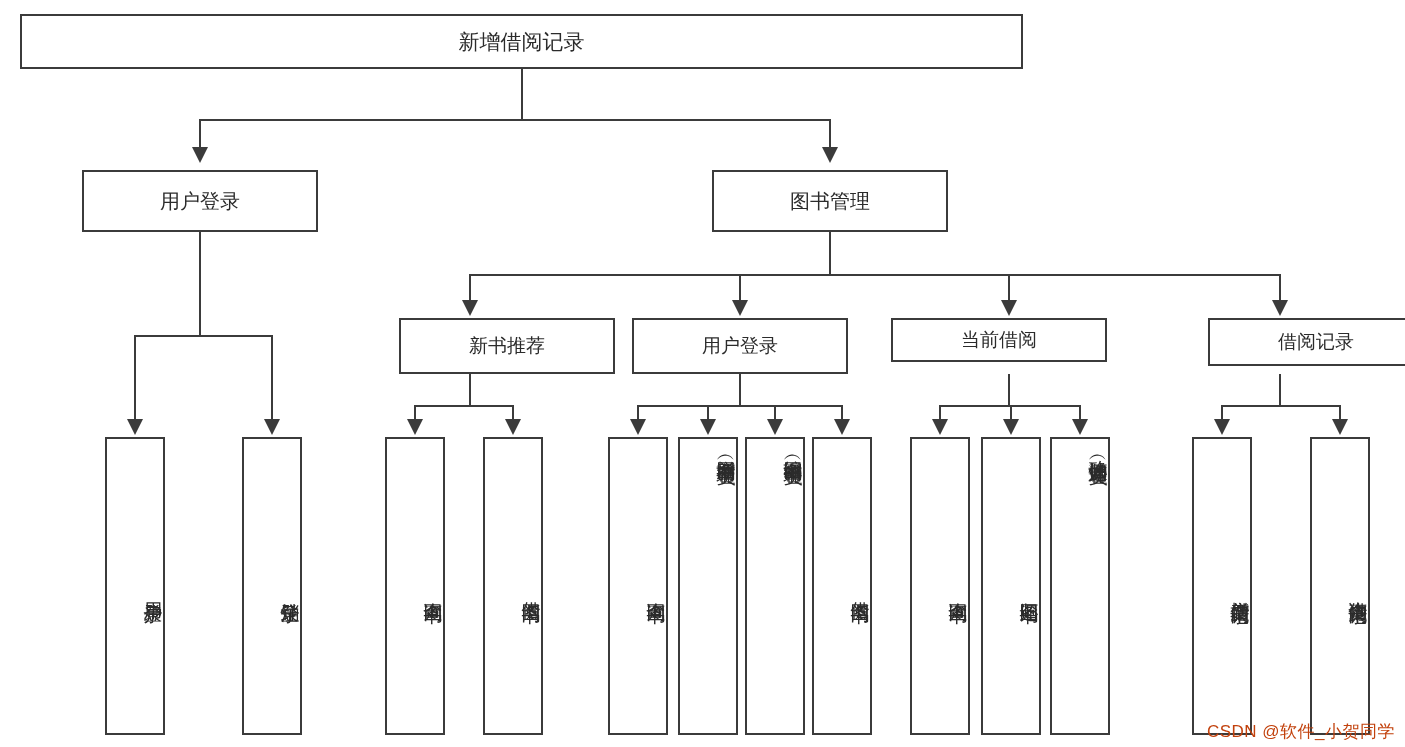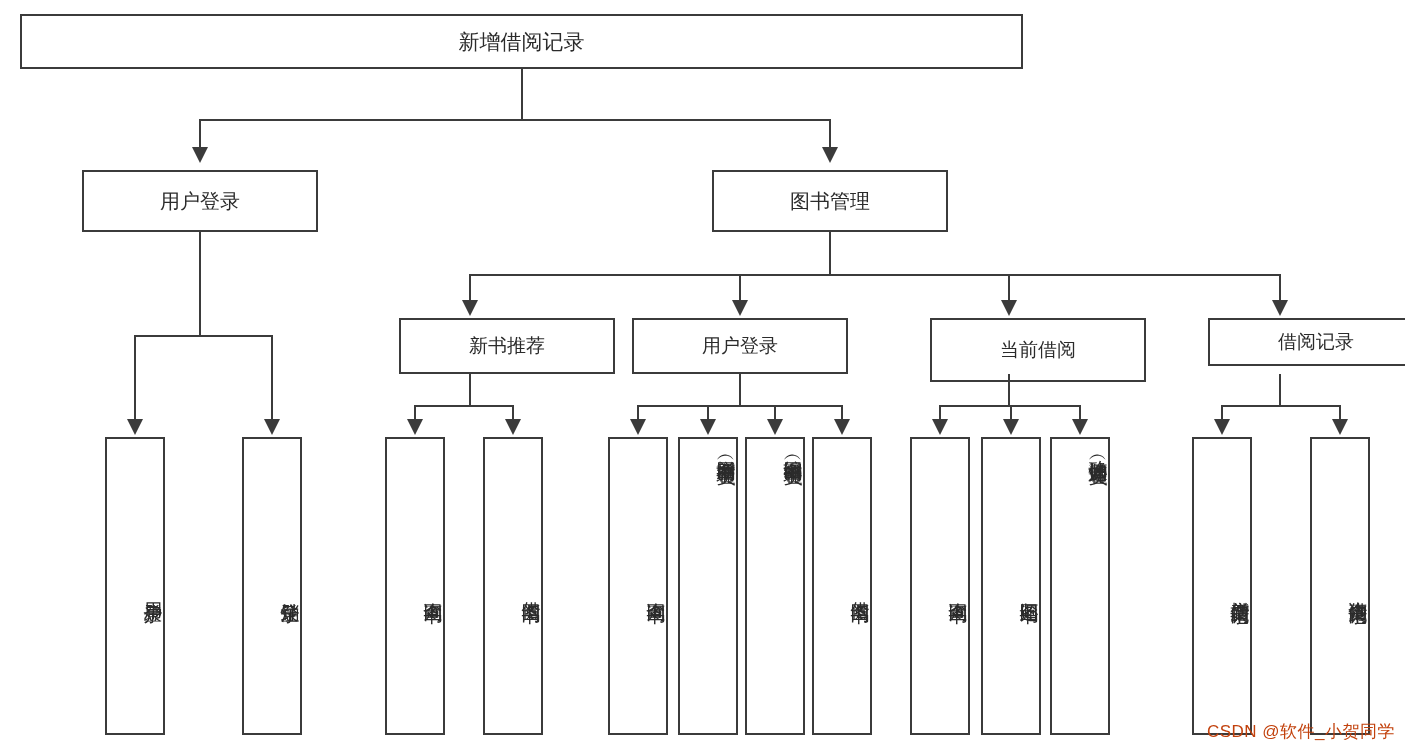--- a/index.html
+++ b/index.html
@@ -126,21 +126,21 @@
   <div class="arrow" style="left:1001px; top:300px;"></div>
   <div class="vline" style="left:1279px; top:274px; height:28px;"></div>
   <div class="arrow" style="left:1272px; top:300px;"></div>
 
   <div class="node level2" style="left:362px; top:318px; width:216px; height:56px;margin-left:37px;">
     <span class="lbl">新书推荐</span>
   </div>
   <div class="node level2" style="left:632px; top:318px; width:216px; height:56px;">
     <span class="lbl">用户登录</span>
   </div>
-  <div class="node level2" style="left:930px; top:318px; width:216px; height:64px;">
+  <div class="node level2" style="left:891px; top:318px; width:216px; height:44px;">
     <span class="lbl">当前借阅</span>
   </div>
   <div class="node level2" style="left:1208px; top:318px; width:216px; height:48px;">
     <span class="lbl">借阅记录</span>
   </div>
 
   <div class="vline" style="left:469px; top:374px; height:32px;"></div>
   <div class="hline" style="left:414px; top:405px; width:99px;"></div>
   <div class="vline" style="left:414px; top:405px; height:16px;"></div>
   <div class="arrow" style="left:407px; top:419px;"></div>

